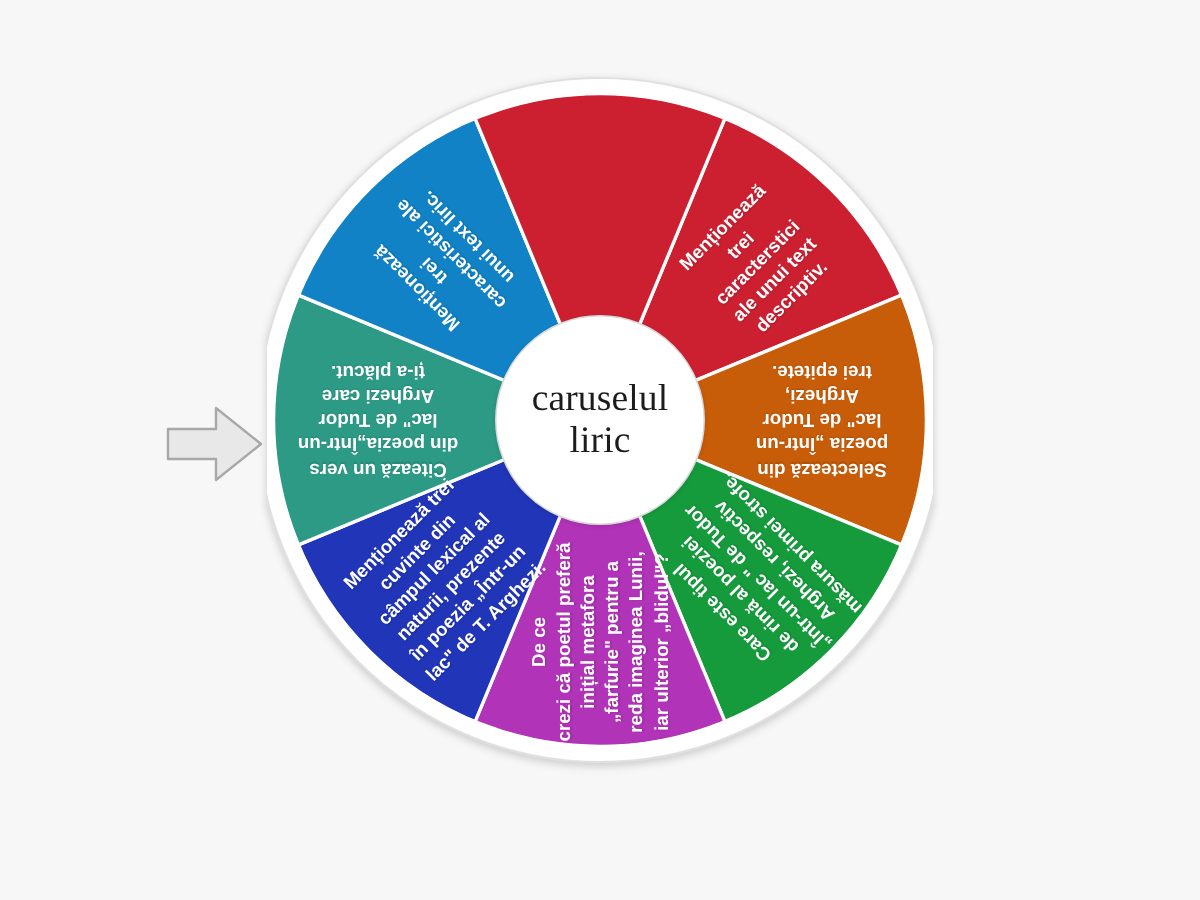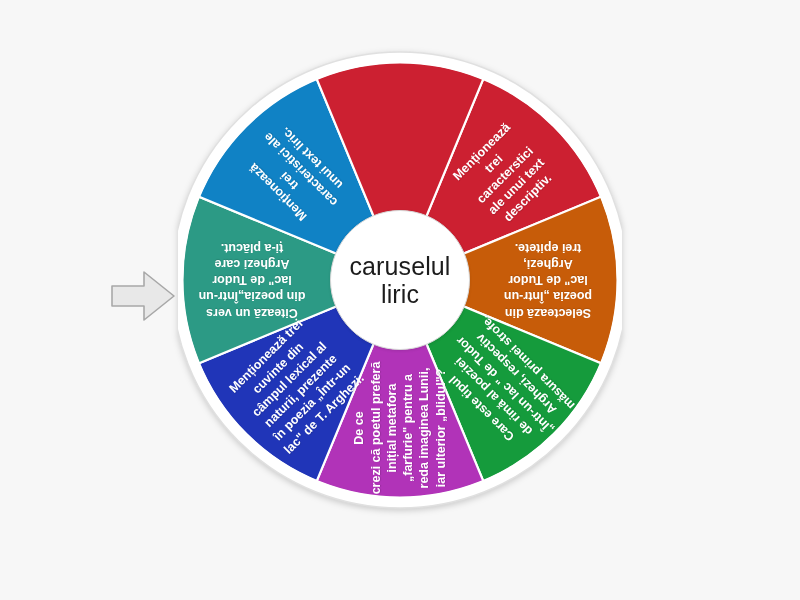--- a/index.html
+++ b/index.html
@@ -62,21 +62,21 @@
     display: flex;
     align-items: center;
     justify-content: center;
     box-shadow: 0 1px 3px rgba(0,0,0,0.10);
   }
   .hub-label {
     font-size: 25px;
     line-height: 1.12;
     color: #1c1c1c;
     text-align: center;
-    font-family: Liberation Sans, sans-serif;
+    font-family: Liberation Serif, serif;
     letter-spacing: 0.1px;
     padding: 0 6px;
   }
 
   
   .seg-label {
     position: absolute;
     left: 0;
     top: 0;
     width: 1px;

